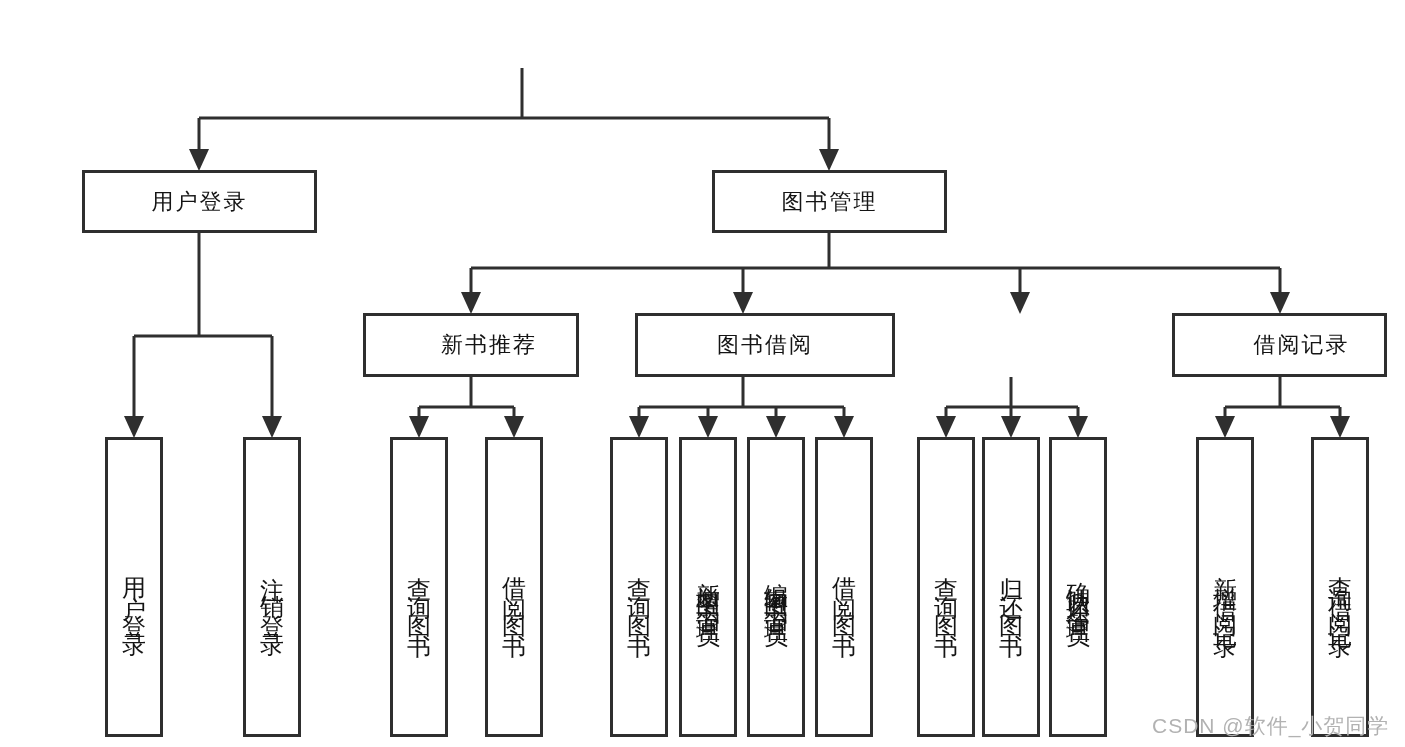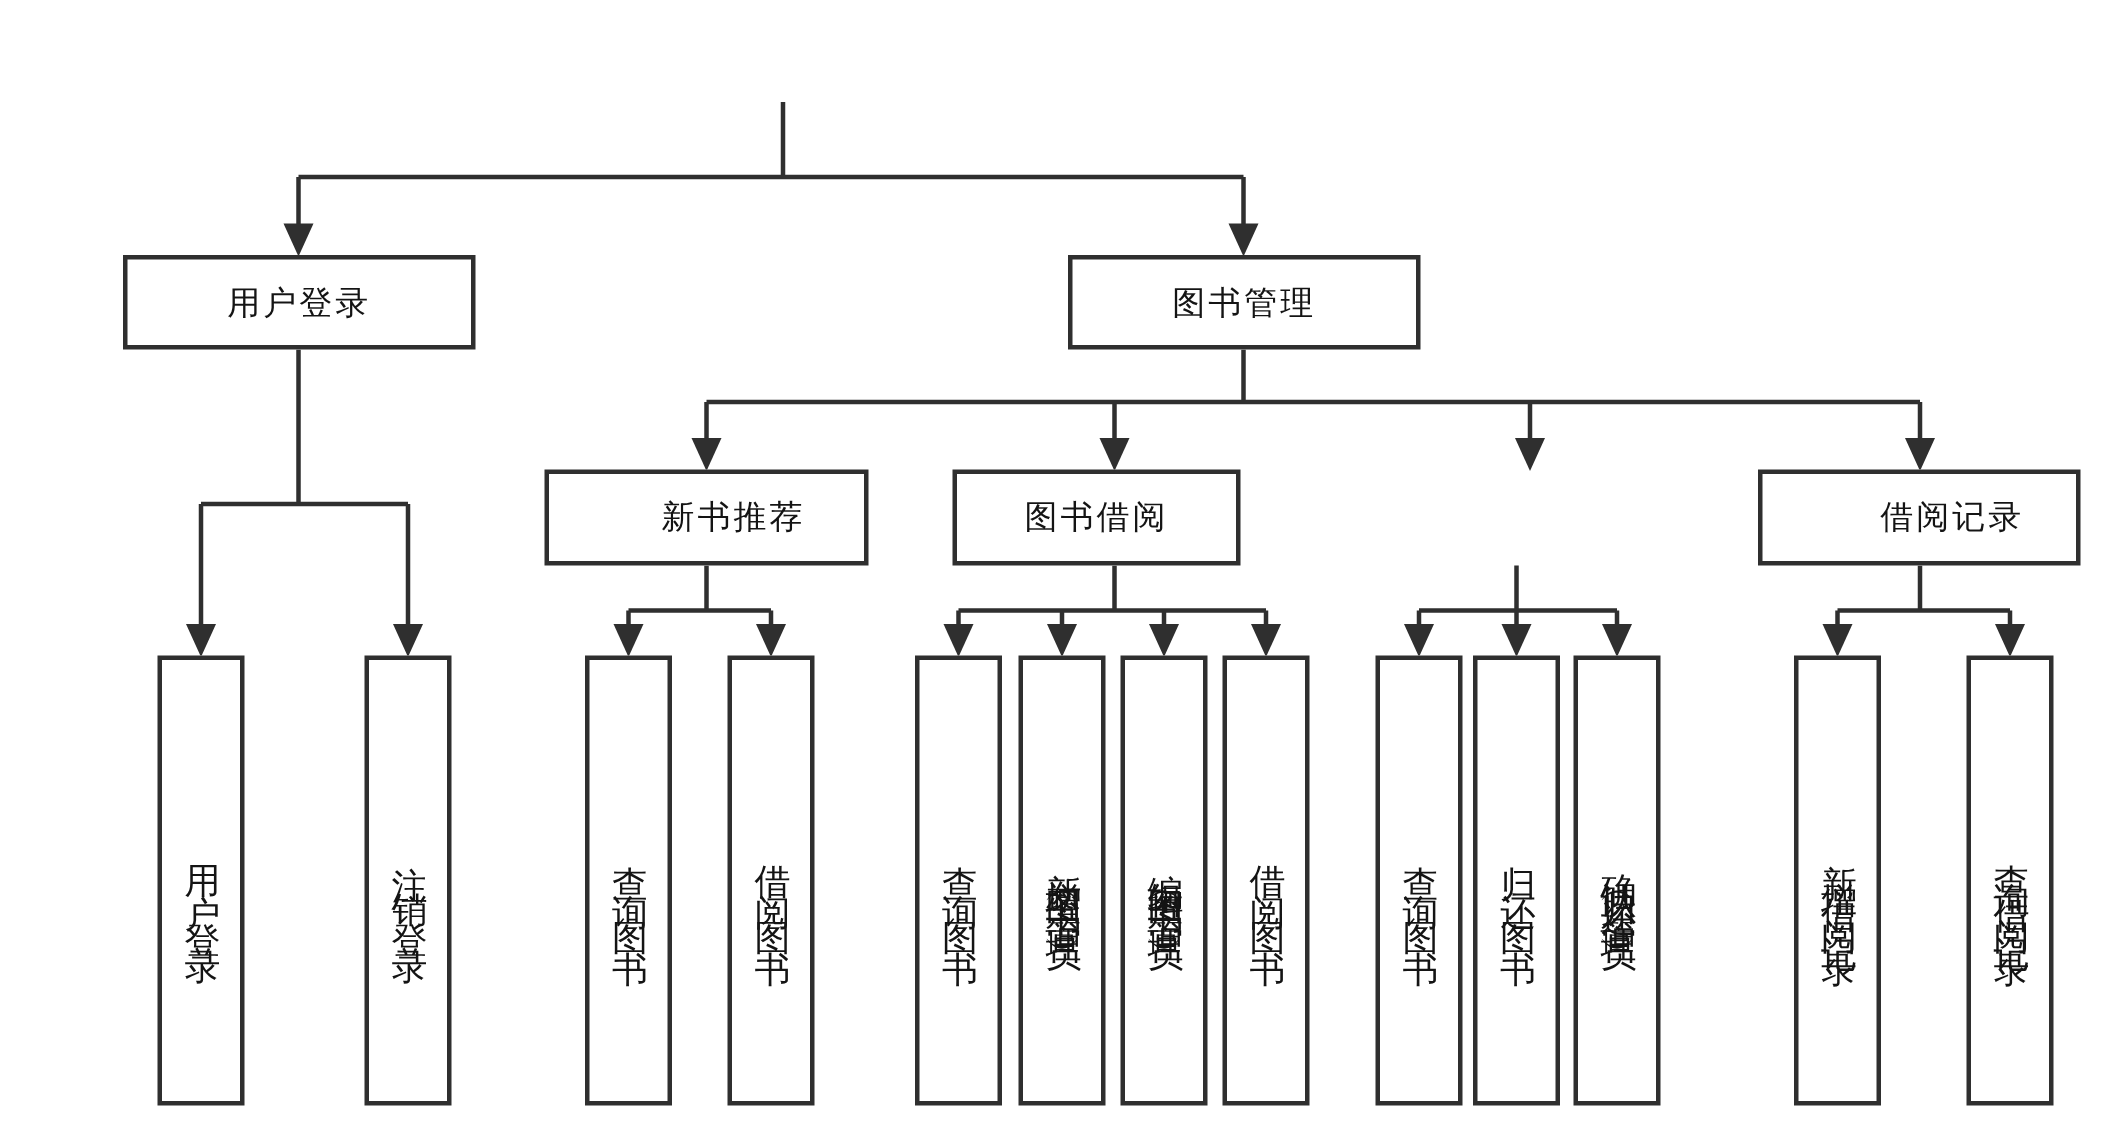--- a/index.html
+++ b/index.html
@@ -100,21 +100,21 @@
   <div class="box lvl2" style="left:82px;">
     <span class="hlabel">用户登录</span>
   </div>
   <div class="box lvl2" style="left:712px;">
     <span class="hlabel">图书管理</span>
   </div>
 
   <div class="box lvl3" style="left:363px;width:216px;padding-left:36px;">
     <span class="hlabel">新书推荐</span>
   </div>
-  <div class="box lvl3" style="left:635px;width:192px;">
+  <div class="box lvl3" style="left:635px;width:260px;">
     <span class="hlabel">图书借阅</span>
   </div>
   <div class="box lvl3" style="left:1172px;width:215px;padding-left:44px;">
     <span class="hlabel">借阅记录</span>
   </div>
 
   <div class="box vbox" style="left:105px;">
     <span class="vlabel sp4">用户登录</span>
   </div>
   <div class="box vbox" style="left:243px;">
@@ -151,14 +151,15 @@
     <span class="vlabel sp9">确认归还（管理员）</span>
   </div>
 
   <div class="box vbox" style="left:1196px;">
     <span class="vlabel sp6">新增借阅记录</span>
   </div>
   <div class="box vbox" style="left:1311px;">
     <span class="vlabel sp6">查询借阅记录</span>
   </div>
 
+  <div class="watermark">CSDN @软件_小贺同学</div>
 
 </div>
 
 </body></html>

